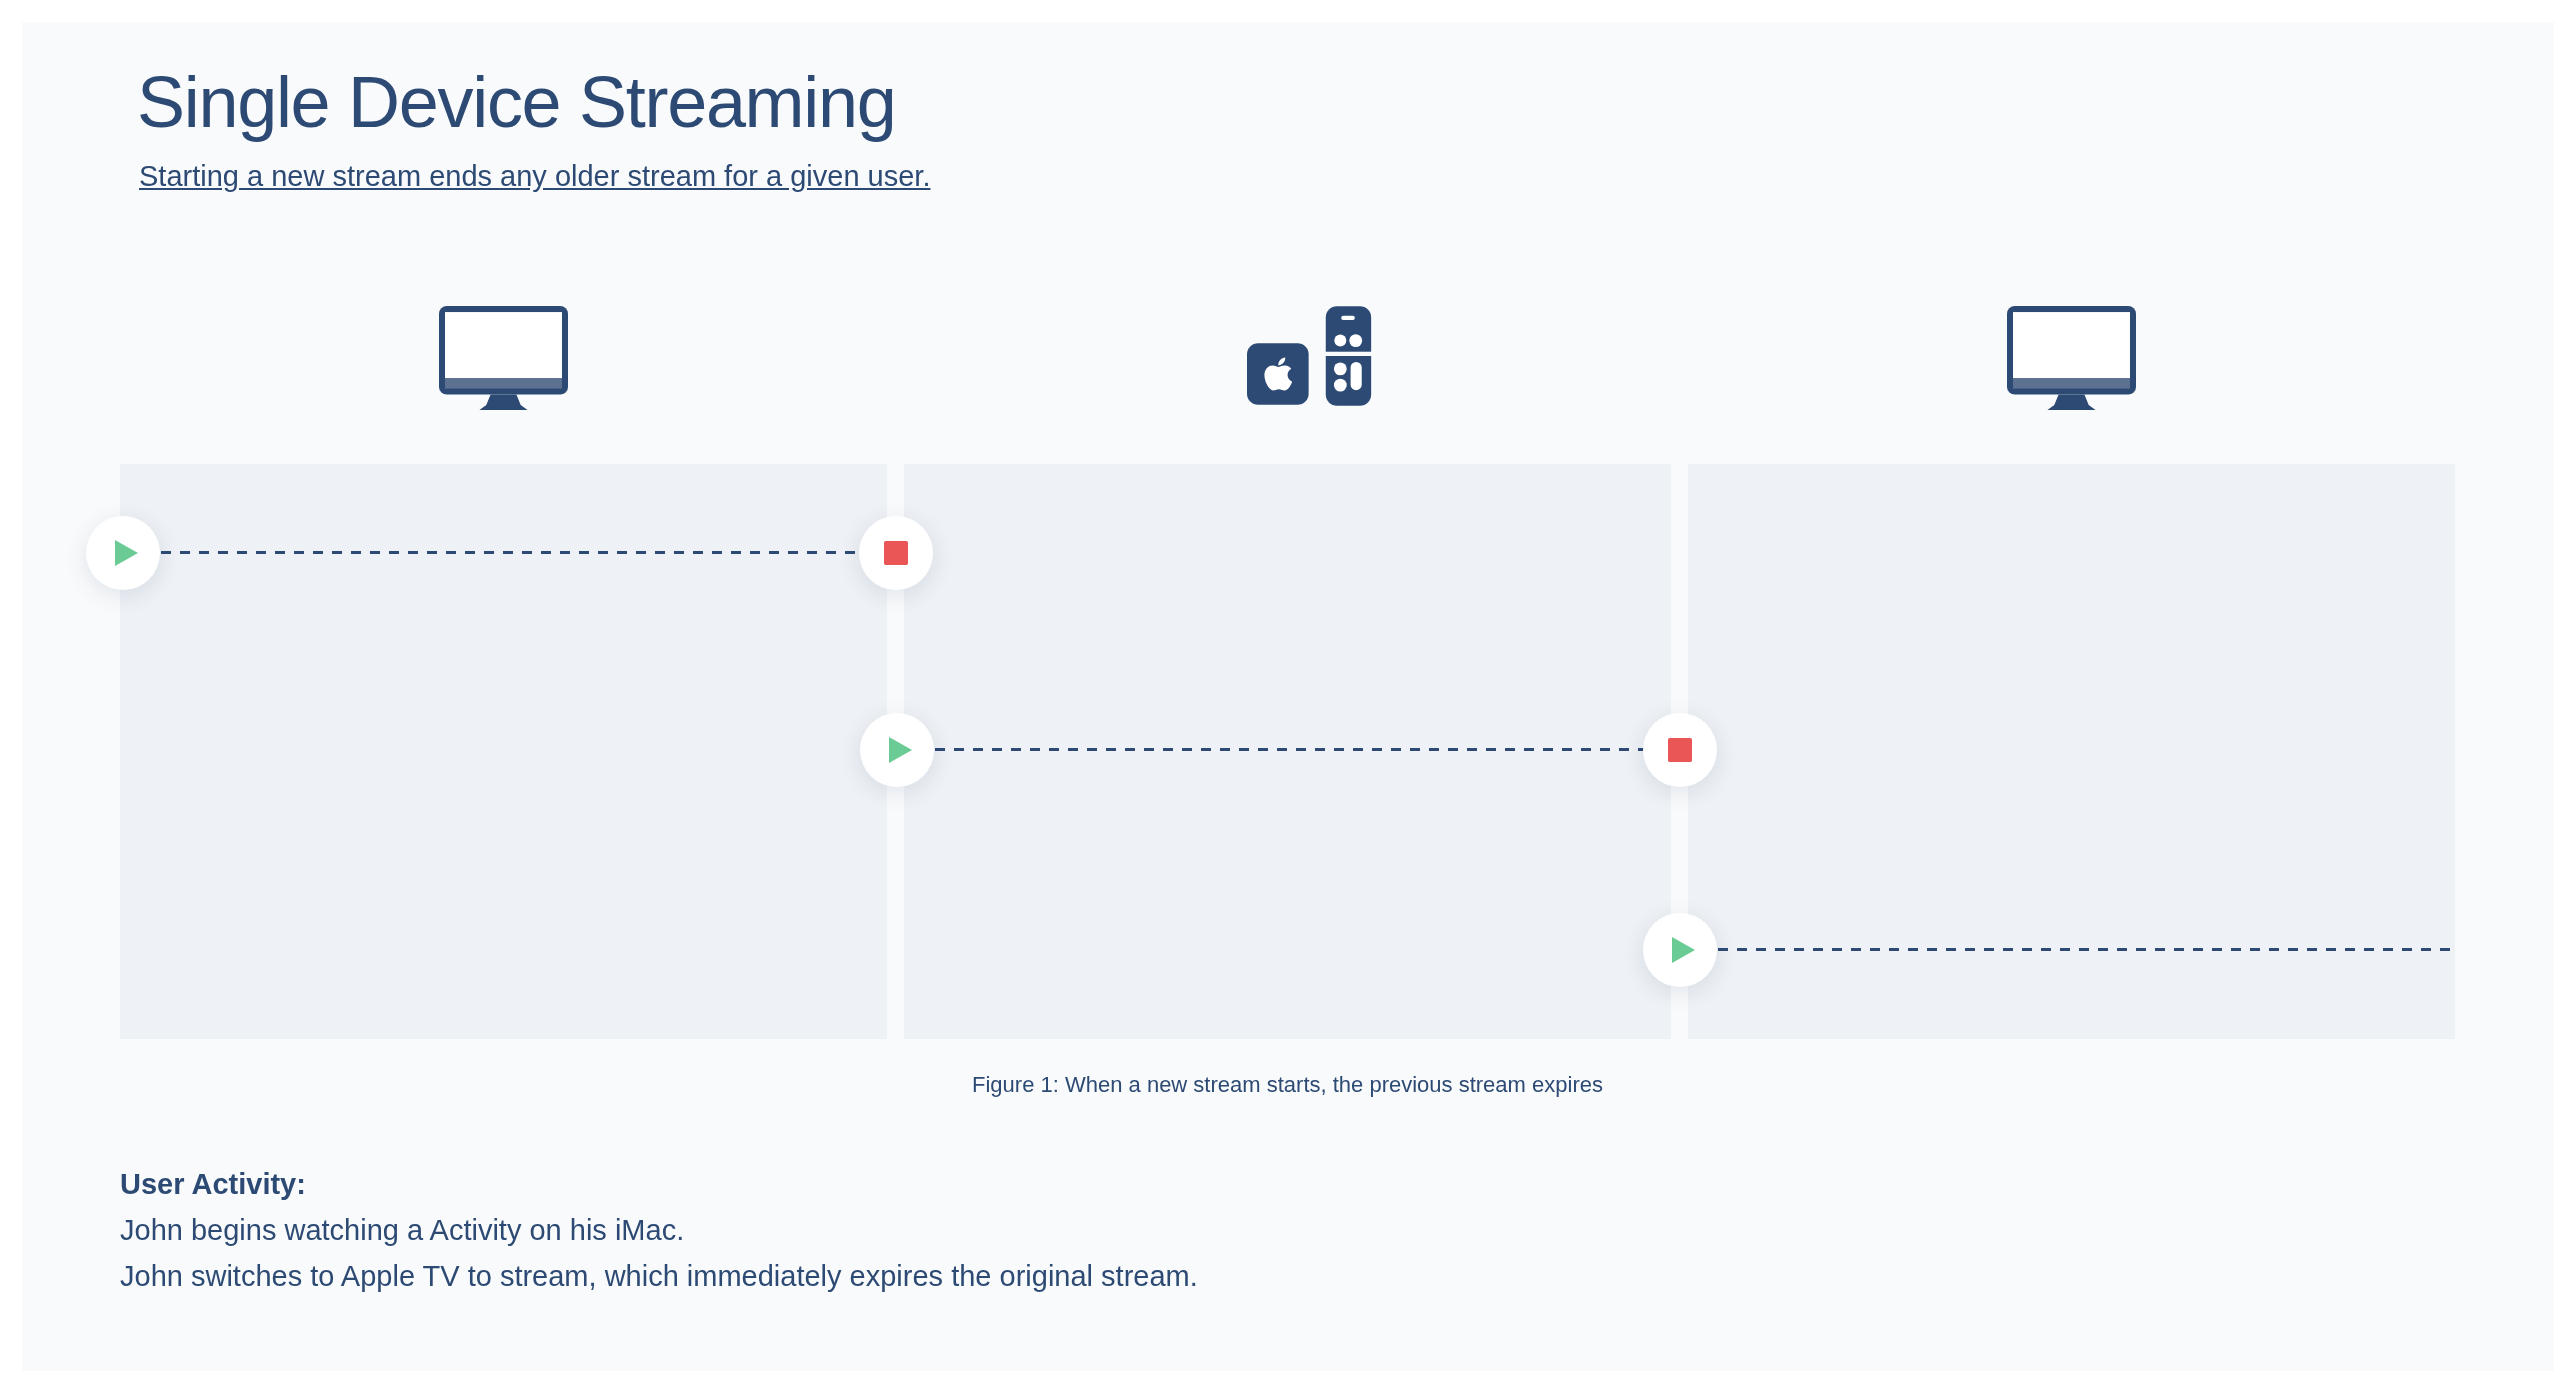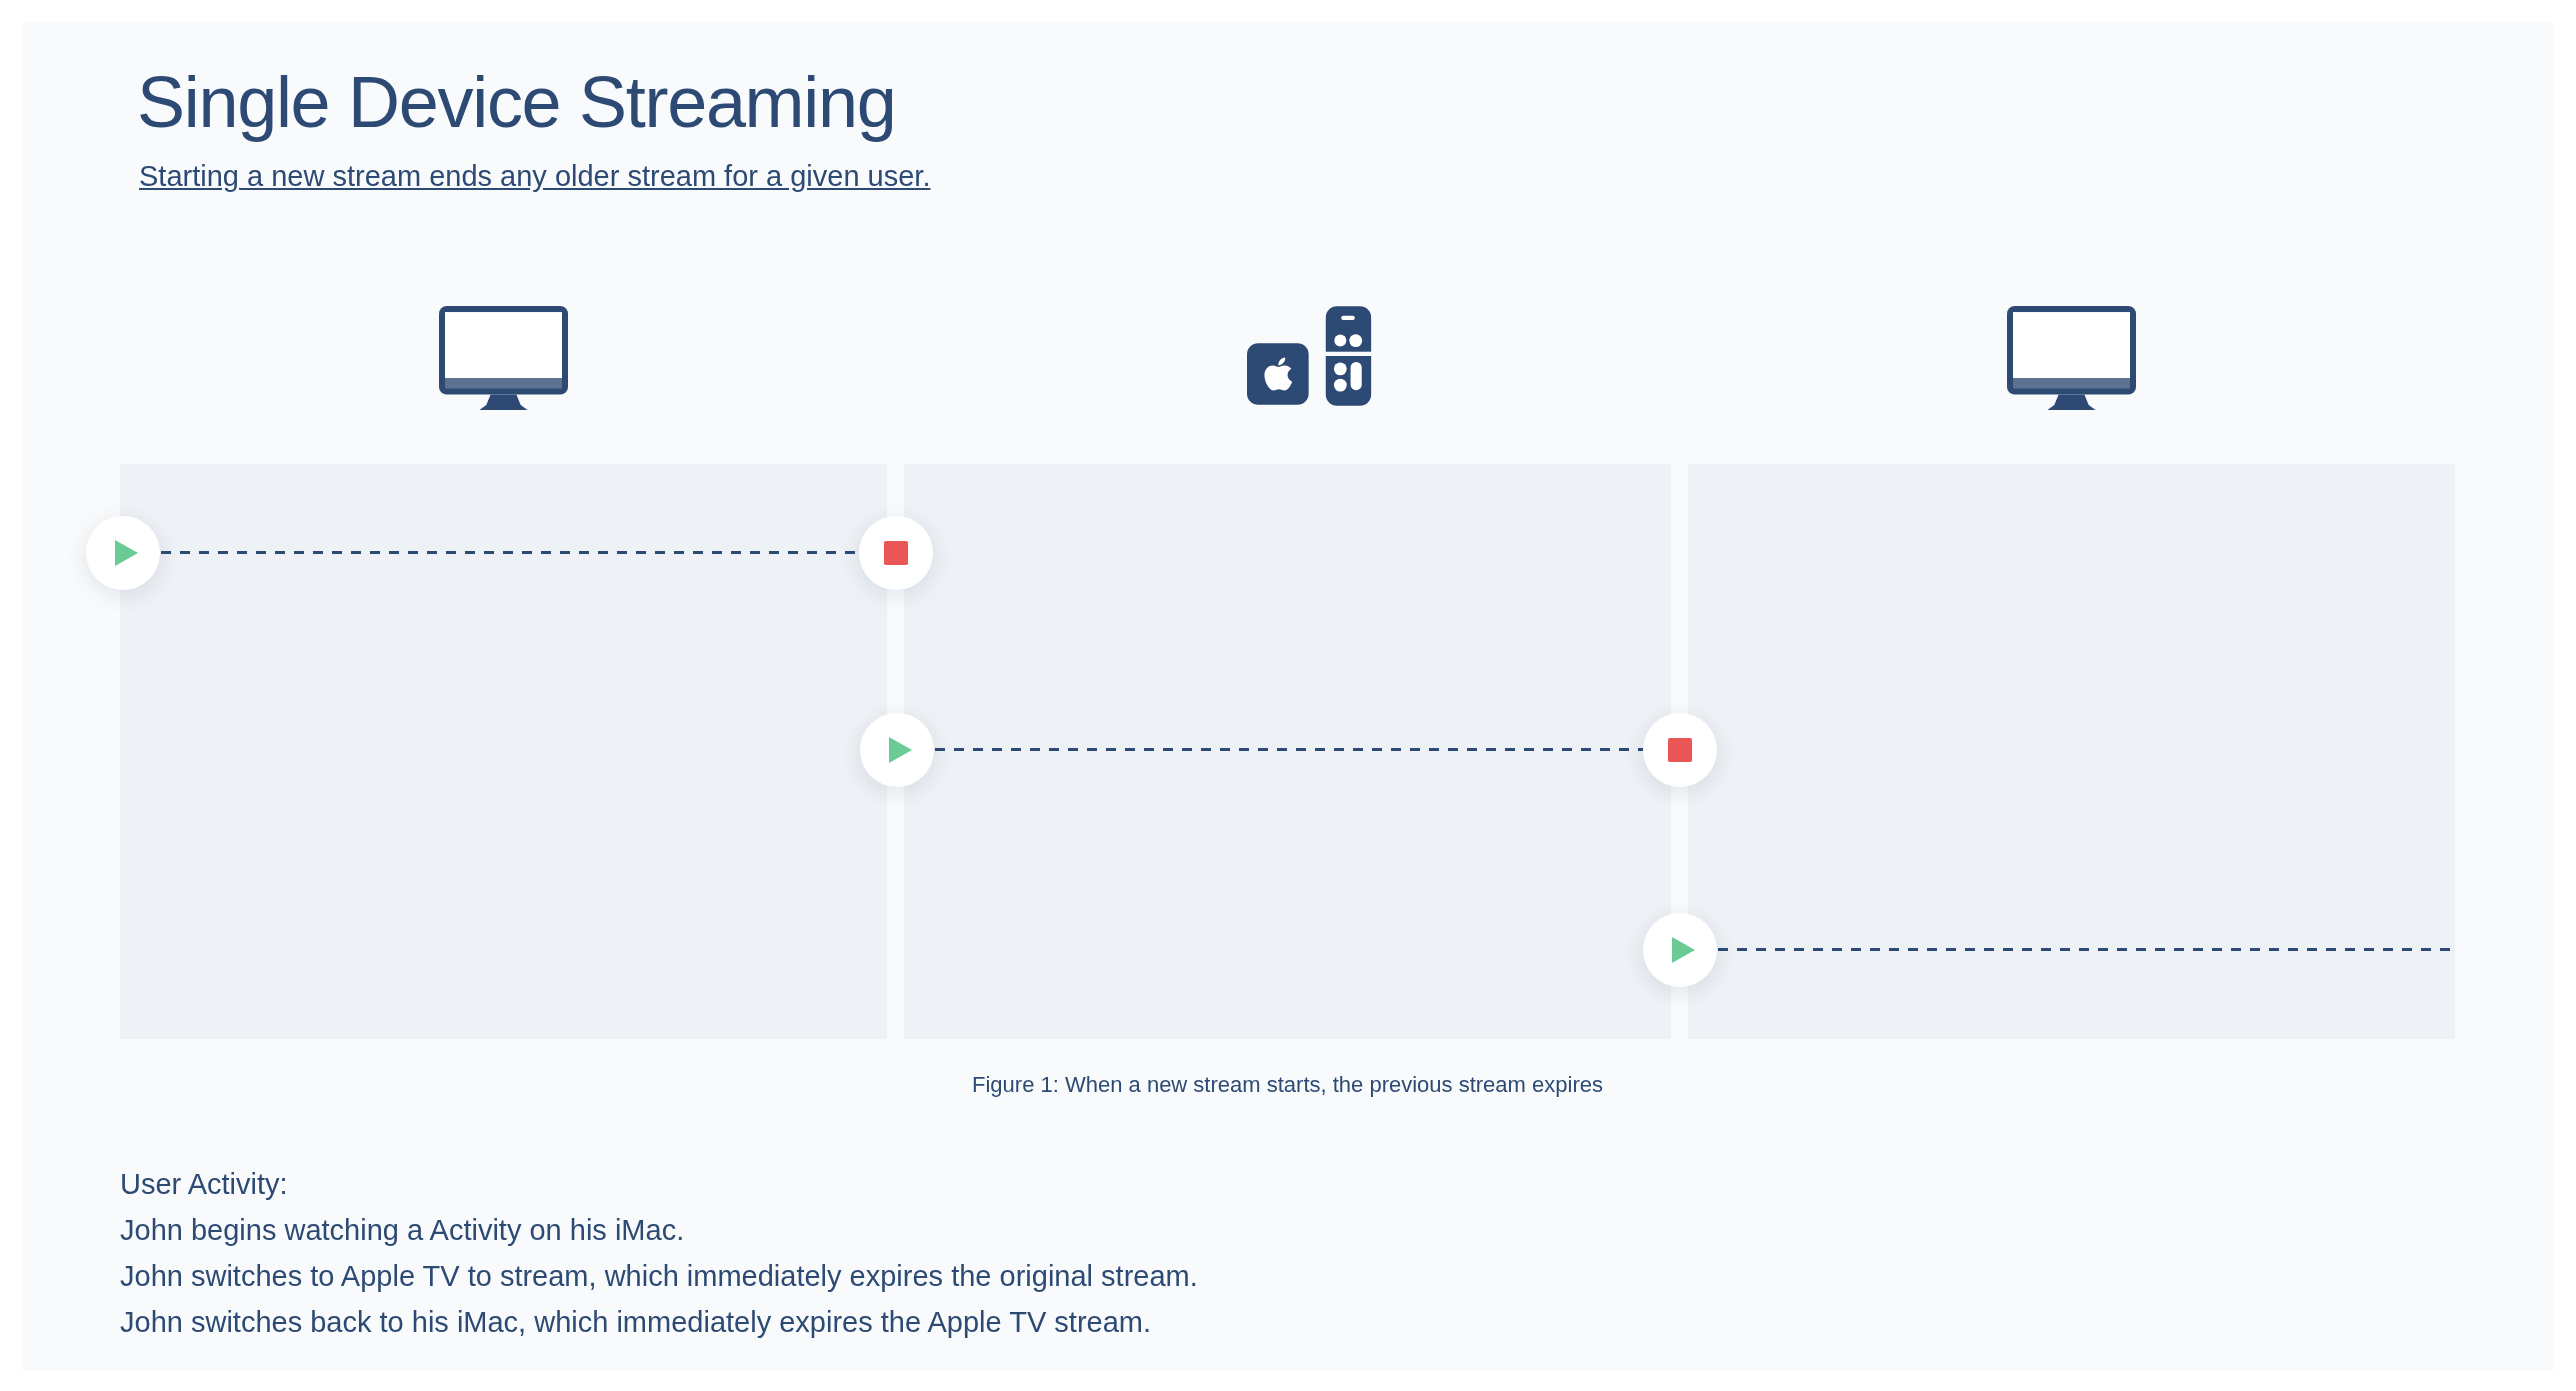--- a/index.html
+++ b/index.html
@@ -79,21 +79,21 @@
   }
 
   .figure-caption{
     position:absolute;left:120px;top:1072px;width:2335px;
     text-align:center;font-size:22px;color:var(--navy);
   }
   .activity{
     position:absolute;left:120px;top:1161px;
     font-size:29px;line-height:46px;color:var(--navy);
   }
-  .activity-heading{font-weight:normal;}
+  .activity-heading{font-weight:bold;}
 </style>
 </head>
 <body>
 
 <div class="card"></div>
 
 <h1 class="page-title">Single Device Streaming</h1>
 <p class="page-subtitle">Starting a new stream ends any older stream for a given user.</p>
 
 <div class="device device-imac-1">
@@ -156,15 +156,14 @@
     <span class="play-triangle"></span>
   </div>
 </div>
 
 <div class="figure-caption">Figure 1: When a new stream starts, the previous stream expires</div>
 
 <div class="activity">
   <div class="activity-heading">User Activity:</div>
   <div>John begins watching a Activity on his iMac.</div>
   <div>John switches to Apple TV to stream, which immediately expires the original stream.</div>
-  <div>John switches back to his iMac, which immediately expires the Apple TV stream.</div>
 </div>
 
 
 </body></html>

